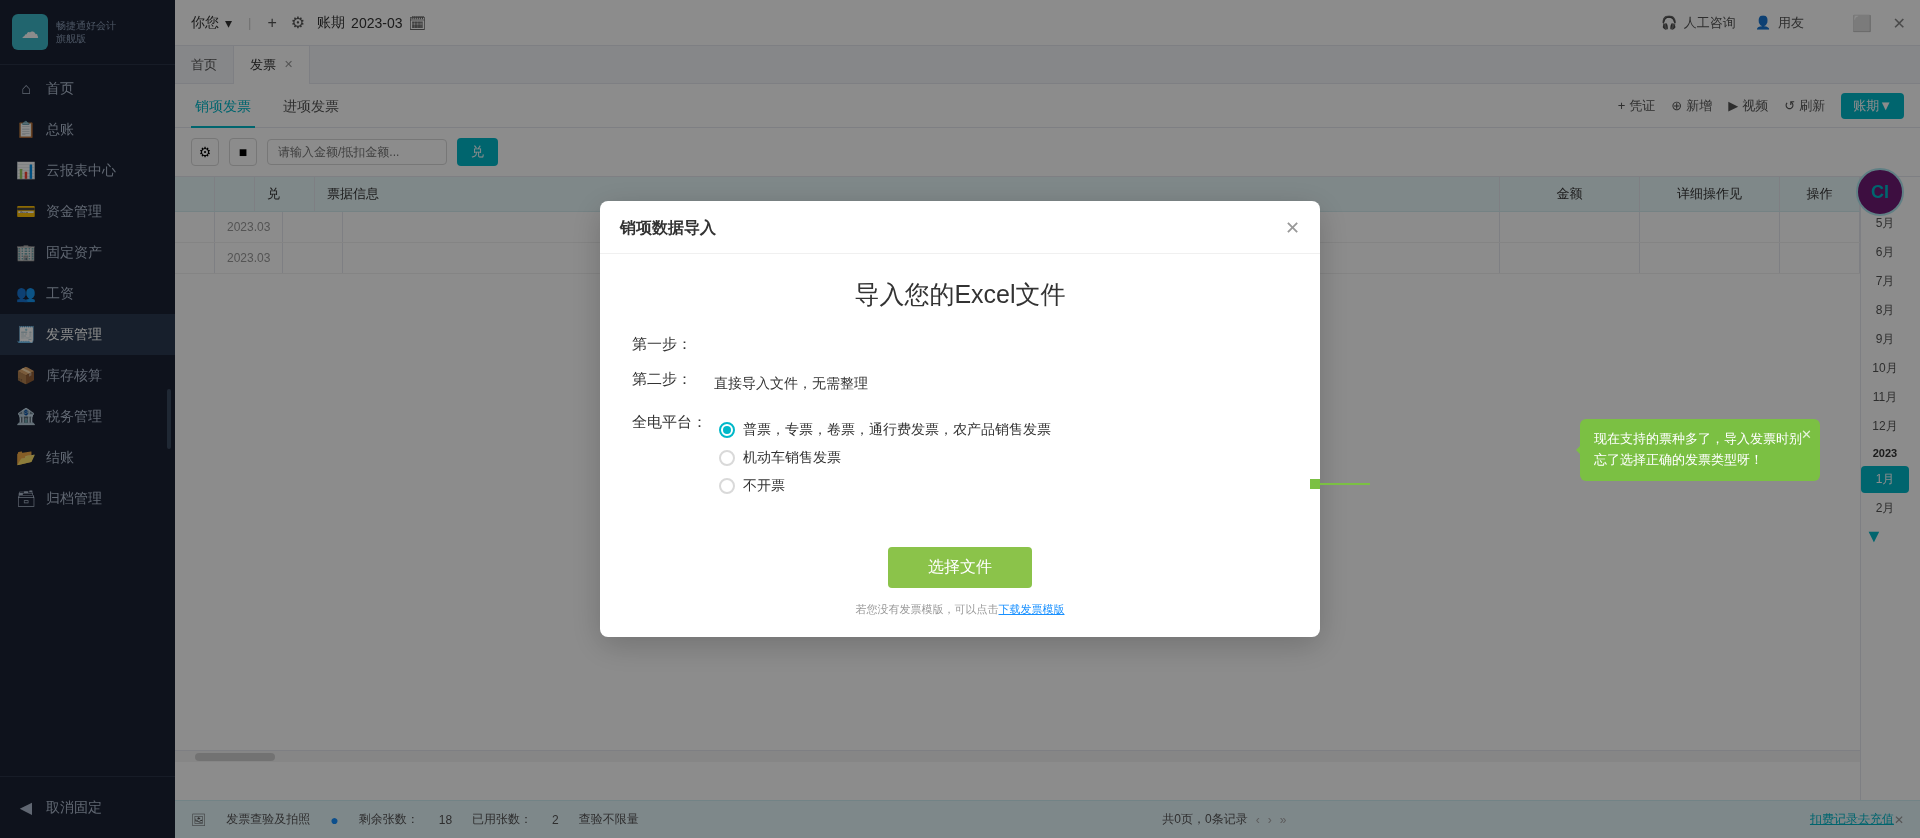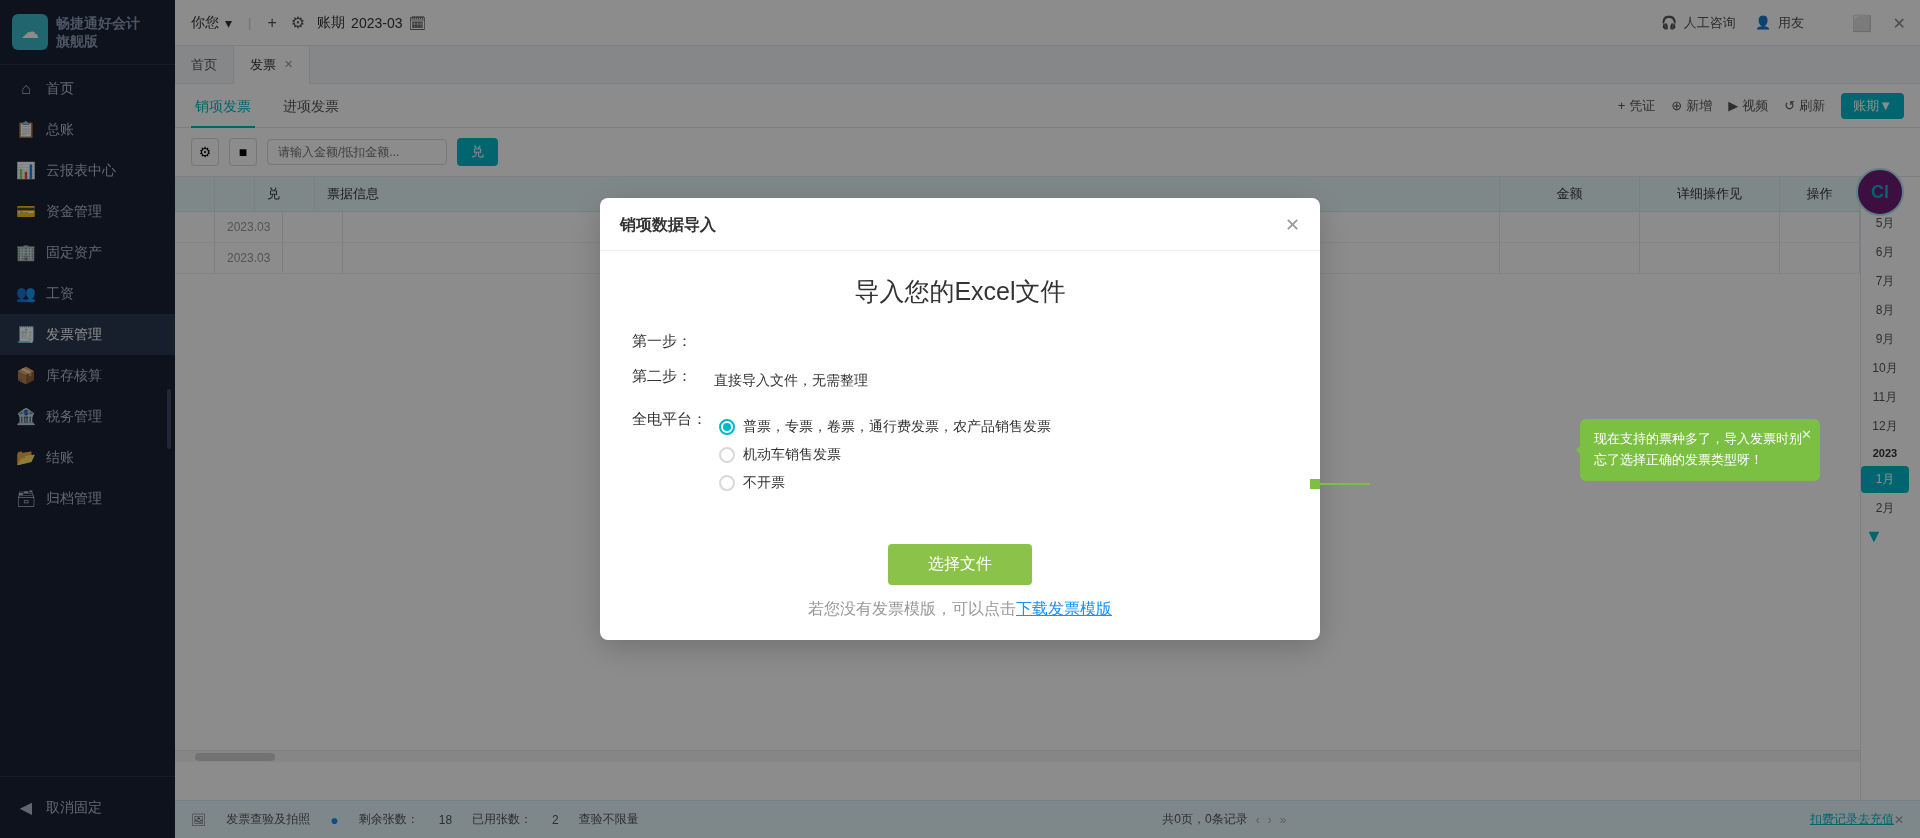--- a/index.html
+++ b/index.html
@@ -6,21 +6,21 @@
     body { font-family: 'Microsoft YaHei', Arial, sans-serif; font-size: 13px; background: #f0f2f5; overflow: hidden; width: 1920px; height: 838px; }
 
     
     .app-layout { display: flex; width: 1920px; height: 838px; }
 
     
     .sidebar { width: 175px; background: #1a2233; display: flex; flex-direction: column; height: 100%; color: #fff; flex-shrink: 0; position: relative; }
     .sidebar-logo { padding: 14px 12px; display: flex; align-items: center; gap: 8px; border-bottom: 1px solid #2a3448; }
     .sidebar-logo-icon { width: 36px; height: 36px; background: #3db8c8; border-radius: 6px; display: flex; align-items: center; justify-content: center; color: #fff; font-size: 18px; }
     .sidebar-logo-text { font-size: 15px; color: #fff; font-weight: bold; line-height: 1.3; }
-    .sidebar-logo-text span { display: block; font-size: 14px; color: #8a9bb5; font-weight: bold; }
+    .sidebar-logo-text span { display: block; font-size: 10px; color: #8a9bb5; font-weight: normal; }
     .sidebar-nav { flex: 1; overflow-y: auto; padding: 4px 0; }
     .sidebar-item { display: flex; align-items: center; gap: 10px; padding: 11px 16px; cursor: pointer; color: #b0bcd0; font-size: 14px; transition: background 0.2s; }
     .sidebar-item.active { background: #2a3a50; color: #fff; }
     .sidebar-item .nav-icon { font-size: 16px; width: 20px; text-align: center; }
     .sidebar-bottom { padding: 10px 0; border-top: 1px solid #2a3448; }
     .sidebar-scroll-indicator { position: absolute; right: 4px; top: 50%; width: 4px; height: 60px; background: #3a4a60; border-radius: 2px; transform: translateY(-50%); }
 
     
     .main-area { flex: 1; display: flex; flex-direction: column; height: 100%; }
 
@@ -92,21 +92,21 @@
     .step-content { font-size: 14px; color: #333; line-height: 1.9; }
     .step-content .link { color: #1890ff; cursor: pointer; text-decoration: underline; }
     .step-content .note { color: #999; font-size: 12px; }
     .radio-group { margin: 8px 0 0 0; display: flex; flex-direction: column; gap: 10px; }
     .radio-item { display: flex; align-items: center; gap: 8px; font-size: 14px; color: #333; cursor: pointer; }
     .radio-circle { width: 16px; height: 16px; border-radius: 50%; border: 2px solid #d9d9d9; display: flex; align-items: center; justify-content: center; flex-shrink: 0; }
     .radio-circle.checked { border-color: #00b8c9; }
     .radio-circle.checked::after { content: ''; width: 8px; height: 8px; border-radius: 50%; background: #00b8c9; }
     .modal-footer { padding: 12px 32px 20px; text-align: center; }
     .select-file-btn { background: #8bc34a; color: #fff; border: none; padding: 10px 40px; border-radius: 4px; cursor: pointer; font-size: 16px; font-weight: 500; }
-    .download-hint { font-size: 16px; color: #999; margin-top: 14px; }
+    .download-hint { font-size: 11px; color: #999; margin-top: 14px; }
     .download-hint .link { color: #1890ff; cursor: pointer; text-decoration: underline; }
 
     
     .tooltip-bubble { position: absolute; background: #7bc043; color: #fff; padding: 10px 14px; border-radius: 6px; font-size: 13px; line-height: 1.6; width: 240px; z-index: 200; }
     .tooltip-bubble::before { content: ''; position: absolute; left: -10px; top: 50%; transform: translateY(-50%); border: 6px solid transparent; border-right-color: #7bc043; }
 
     
     .window-controls { position: absolute; top: 0; right: 0; display: flex; align-items: center; height: 46px; padding-right: 8px; gap: 8px; z-index: 10; }
     .win-ctrl { cursor: pointer; font-size: 16px; color: #888; padding: 4px 6px; }
 

